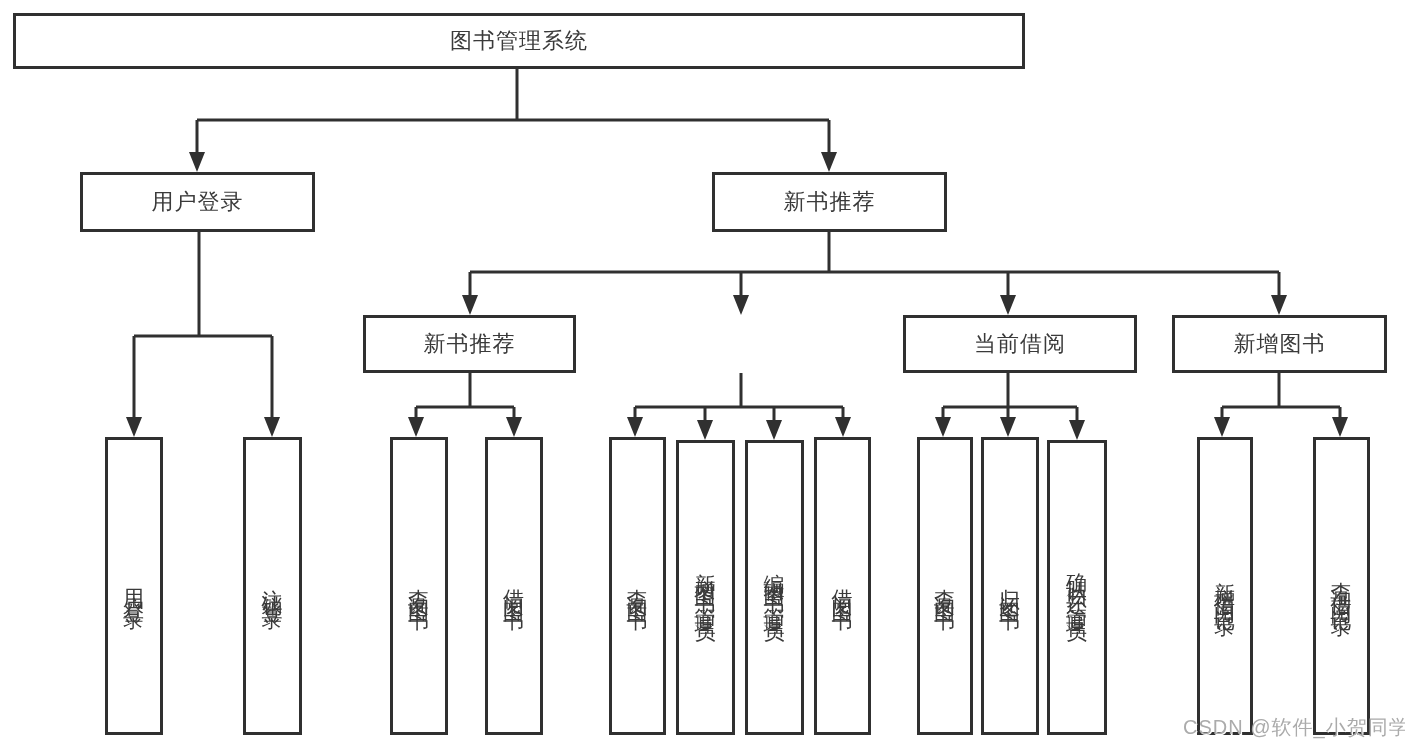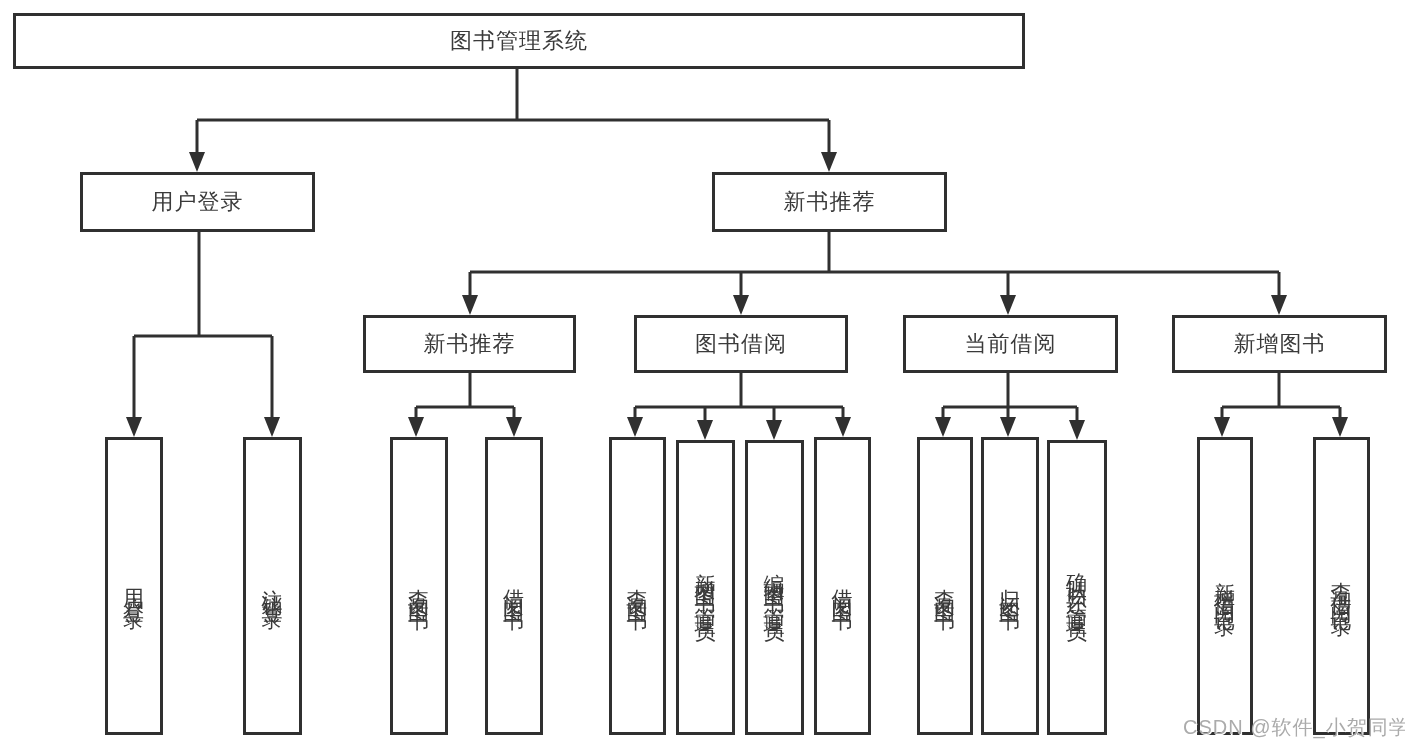--- a/index.html
+++ b/index.html
@@ -90,22 +90,21 @@
     <polygon points="1214,417 1230,417 1222,437"></polygon>
     <polygon points="1332,417 1348,417 1340,437"></polygon>
   </svg>
 
   <div class="node" style="left:13px;top:13px;width:1012px;height:56px;">图书管理系统</div>
 
   <div class="node" style="left:80px;top:172px;width:235px;height:60px;">用户登录</div>
   <div class="node" style="left:712px;top:172px;width:235px;height:60px;">新书推荐</div>
 
   <div class="node" style="left:363px;top:315px;width:213px;height:58px;">新书推荐</div>
-  <div class="node" style="left:634px;top:315px;width:214px;height:58px;">图书借阅</div>
-  <div class="node" style="left:903px;top:315px;width:215px;height:58px;">当前借阅</div>
+  <div class="node" style="left:903px;top:315px;width:234px;height:58px;">当前借阅</div>
   <div class="node" style="left:1172px;top:315px;width:215px;height:58px;">新增图书</div>
 
   <div class="node leaf" style="left:105px;top:437px;width:58px;height:298px;">用户登录</div>
   <div class="node leaf" style="left:243px;top:437px;width:59px;height:298px;">注销登录</div>
 
   <div class="node leaf" style="left:390px;top:437px;width:58px;height:298px;">查询图书</div>
   <div class="node leaf" style="left:485px;top:437px;width:58px;height:298px;">借阅图书</div>
 
   <div class="node leaf" style="left:609px;top:437px;width:57px;height:298px;">查询图书</div>
   <div class="node leaf" style="left:676px;top:440px;width:59px;height:295px;">新增图书（管理员）</div>

